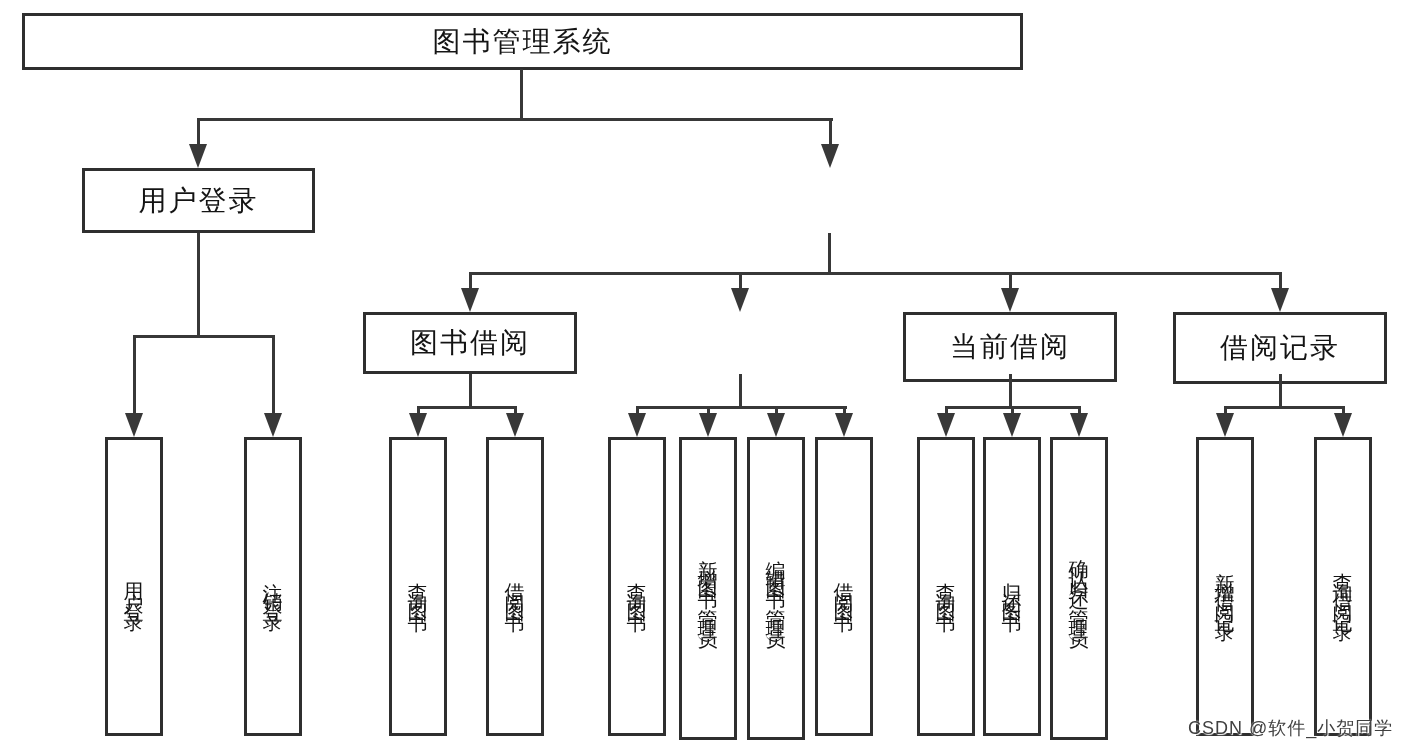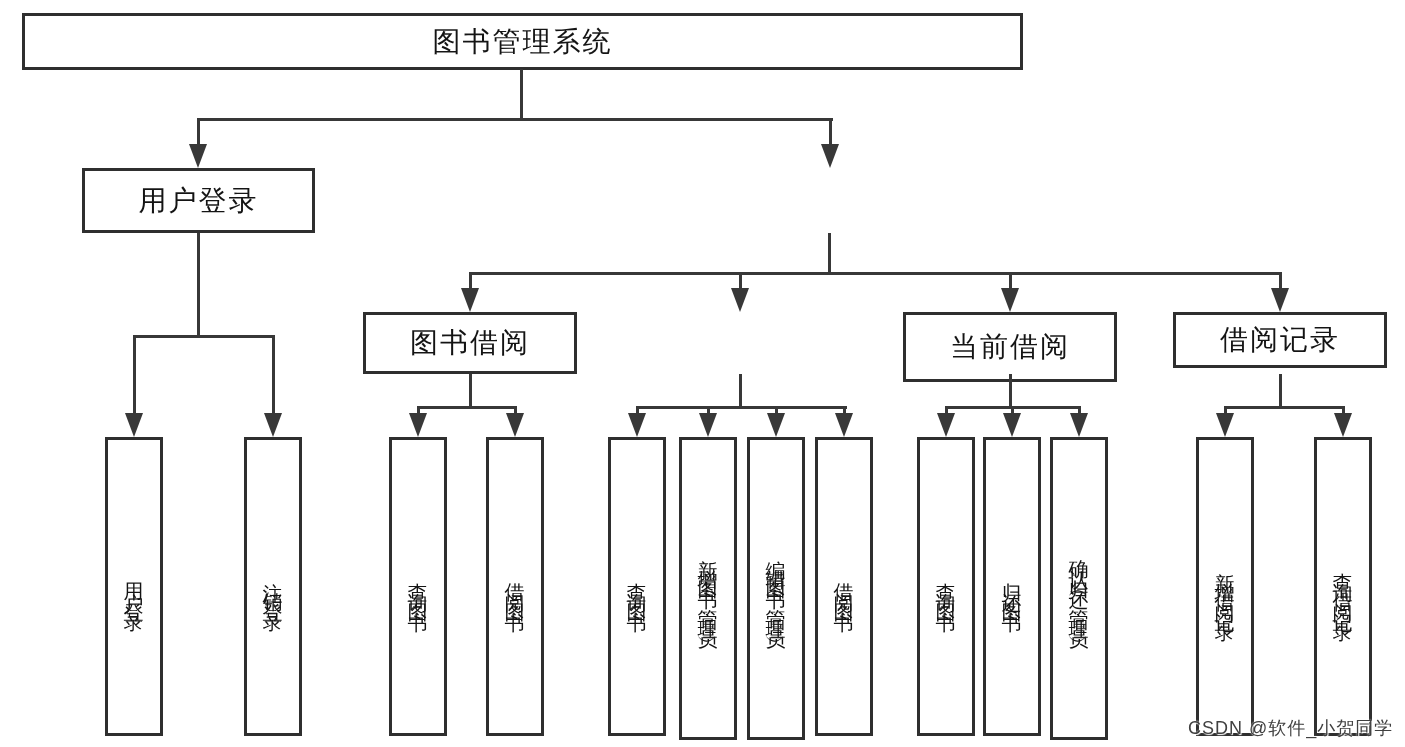--- a/index.html
+++ b/index.html
@@ -56,21 +56,21 @@
 <body>
 
 <div class="stage">
 
   <div class="box" style="left:22px;top:13px;width:1001px;height:57px">图书管理系统</div>
 
   <div class="box" style="left:82px;top:168px;width:233px;height:65px">用户登录</div>
 
   <div class="box" style="left:363px;top:312px;width:214px;height:62px">图书借阅</div>
   <div class="box" style="left:903px;top:312px;width:214px;height:70px">当前借阅</div>
-  <div class="box" style="left:1173px;top:312px;width:214px;height:56px">借阅记录</div>
+  <div class="box" style="left:1173px;top:312px;width:214px;height:72px">借阅记录</div>
 
   <div class="box leaf" style="left:105px;top:437px;width:58px;height:299px">用户登录</div>
   <div class="box leaf" style="left:244px;top:437px;width:58px;height:299px">注销登录</div>
 
   <div class="box leaf" style="left:389px;top:437px;width:58px;height:299px">查询图书</div>
   <div class="box leaf" style="left:486px;top:437px;width:58px;height:299px">借阅图书</div>
 
   <div class="box leaf" style="left:608px;top:437px;width:58px;height:299px">查询图书</div>
   <div class="box leaf" style="left:679px;top:437px;width:58px;height:303px">新增图书（管理员）</div>
   <div class="box leaf" style="left:747px;top:437px;width:58px;height:303px">编辑图书（管理员）</div>

